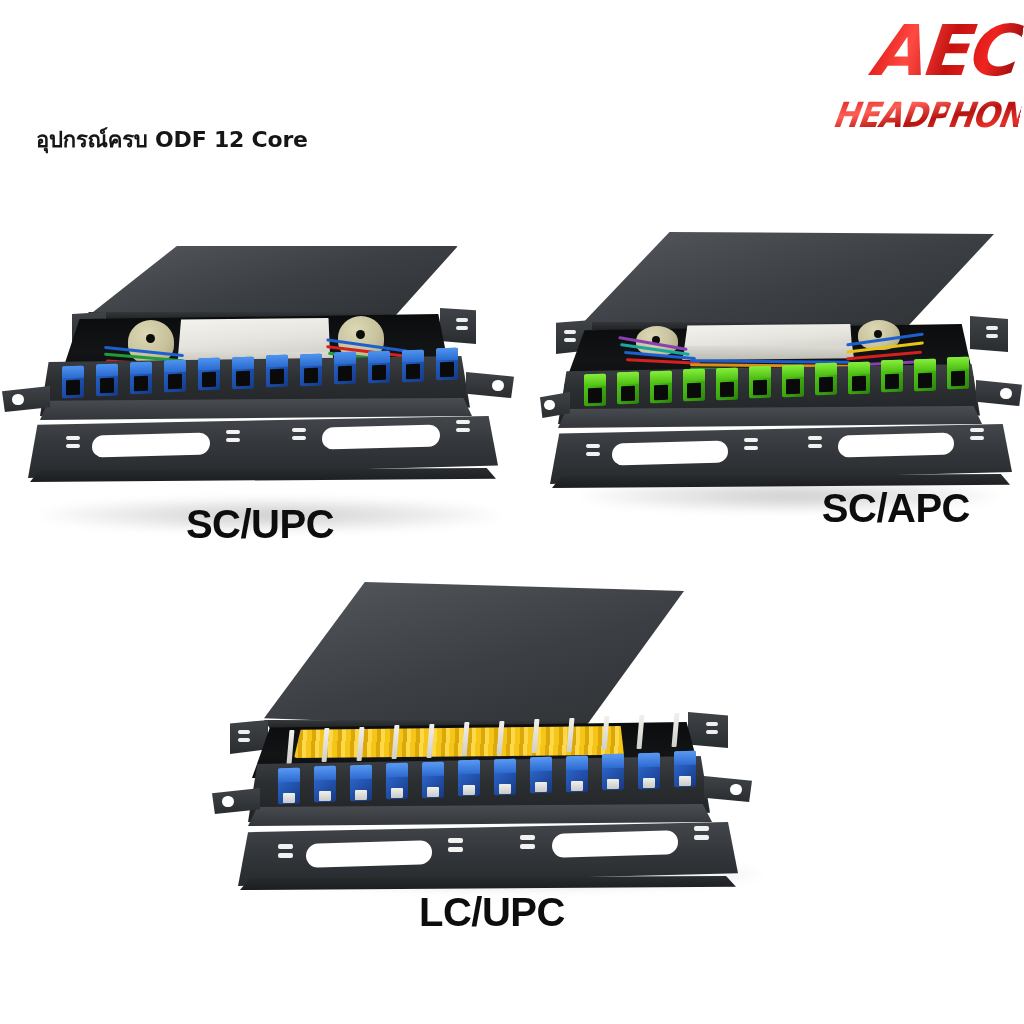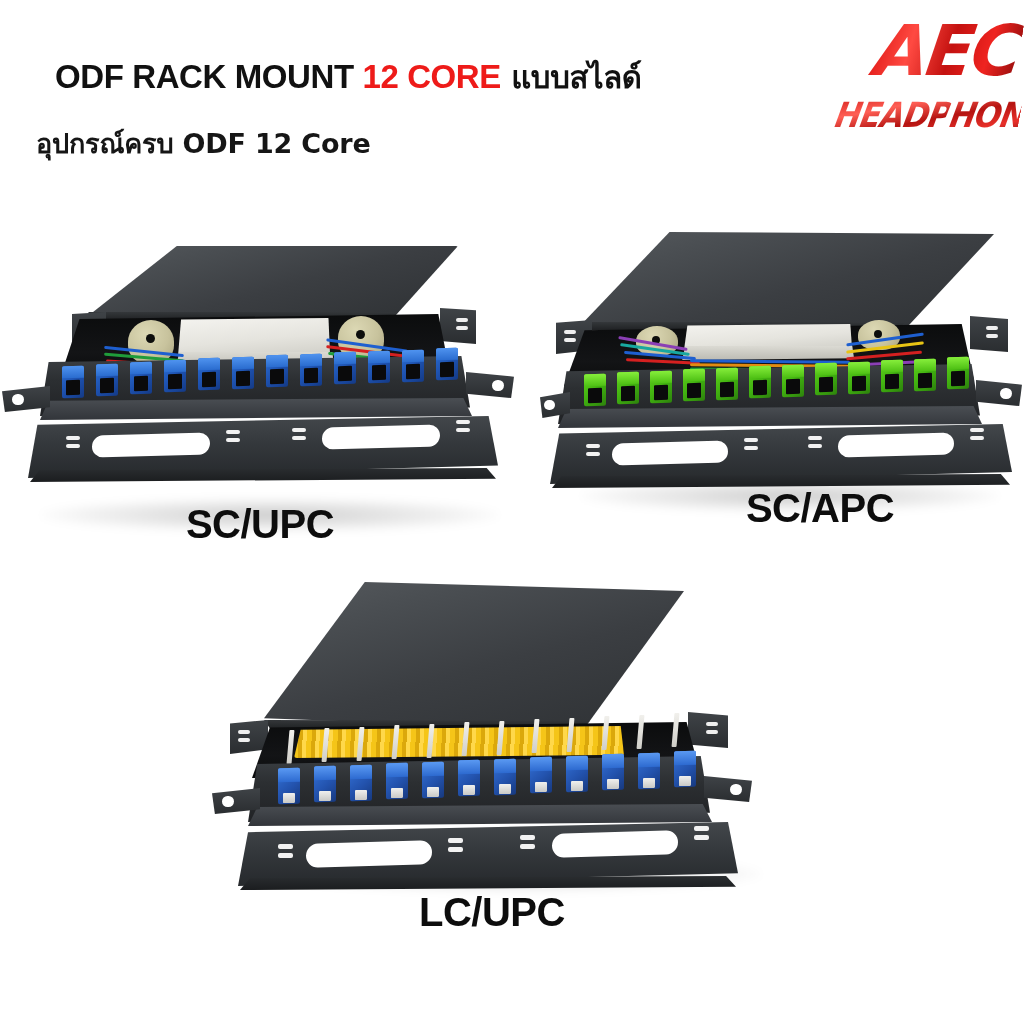--- a/index.html
+++ b/index.html
@@ -20,21 +20,21 @@
     font-family:"Liberation Sans","DejaVu Sans",sans-serif;
   }
   #title-line .red{color:#ee1b19;}
   #title-line .thai{font-family:"DejaVu Sans",sans-serif;font-size:31px;}
 
   #subtitle-line{
     position:absolute;left:36px;top:122px;
     font-size:28px;font-weight:bold;letter-spacing:-0.2px;
     white-space:nowrap;color:#161616;
   }
-  #subtitle-line .thai{font-family:"DejaVu Sans",sans-serif;font-size:27px;}
+  #subtitle-line .thai{font-family:"DejaVu Sans",sans-serif;font-size:22px;}
 
   
   #logo{position:absolute;right:4px;top:14px;width:196px;height:128px;}
   #logo-aec{
     position:absolute;left:18px;top:0px;width:178px;height:78px;
     font-size:70px;font-weight:bold;font-style:italic;letter-spacing:-3px;
     line-height:74px;text-align:right;
     color:#e8201c;
     background:linear-gradient(100deg,#8d0b0b 0%,#e21b18 18%,#ff4a42 38%,#c41210 60%,#ef2420 80%,#8d0b0b 100%);
     -webkit-background-clip:text;background-clip:text;
@@ -190,23 +190,20 @@
     position:absolute;border-radius:50%;
     background:radial-gradient(ellipse at center,rgba(0,0,0,0.20) 0%,rgba(0,0,0,0.06) 55%,rgba(0,0,0,0) 75%);
     filter:blur(4px);
   }
 </style>
 </head>
 <body>
 
 <div id="header">
 
-  <div id="title-line">
-    <span>ODF RACK MOUNT </span><span class="red">12 CORE</span><span class="thai"> แบบสไลด์</span>
-  </div>
 
   <div id="subtitle-line">
     <span class="thai">อุปกรณ์ครบ ODF 12 Core</span>
   </div>
 
   <div id="logo">
     <div id="logo-aec">AEC</div>
     <div id="logo-sub">HEADPHONE</div>
     <div id="logo-slash"></div>
   </div>
@@ -456,21 +453,21 @@
     <div class="baseslot" style="left:46px;top:238px;width:14px;height:4px;"></div>
     <div class="baseslot" style="left:204px;top:224px;width:14px;height:4px;"></div>
     <div class="baseslot" style="left:204px;top:232px;width:14px;height:4px;"></div>
     <div class="baseslot" style="left:268px;top:222px;width:14px;height:4px;"></div>
     <div class="baseslot" style="left:268px;top:230px;width:14px;height:4px;"></div>
     <div class="baseslot" style="left:430px;top:214px;width:14px;height:4px;"></div>
     <div class="baseslot" style="left:430px;top:222px;width:14px;height:4px;"></div>
     <div class="basefront" style="left:12px;top:260px;width:458px;height:14px;clip-path:polygon(2% 16%,98% 0%,100% 76%,0% 100%);"></div>
   </div>
 
-  <div class="caption" style="left:130px;top:272px;width:300px;">SC/APC</div>
+  <div class="caption" style="left:130px;top:272px;width:300px;text-align:right;">SC/APC</div>
 </div>
 
 <div class="product" style="left:212px;top:560px;width:600px;height:400px;">
 
   <div class="shadow" style="left:50px;top:296px;width:500px;height:36px;"></div>
 
   <div class="odf">
 
     <div class="lid" style="left:52px;top:22px;width:420px;height:148px;clip-path:polygon(24% 0%,100% 6%,76% 100%,0% 92%);"></div>
     <div class="lid-edge" style="left:52px;top:160px;width:326px;height:10px;clip-path:polygon(0% 0%,100% 8%,97% 100%,2% 92%);"></div>

